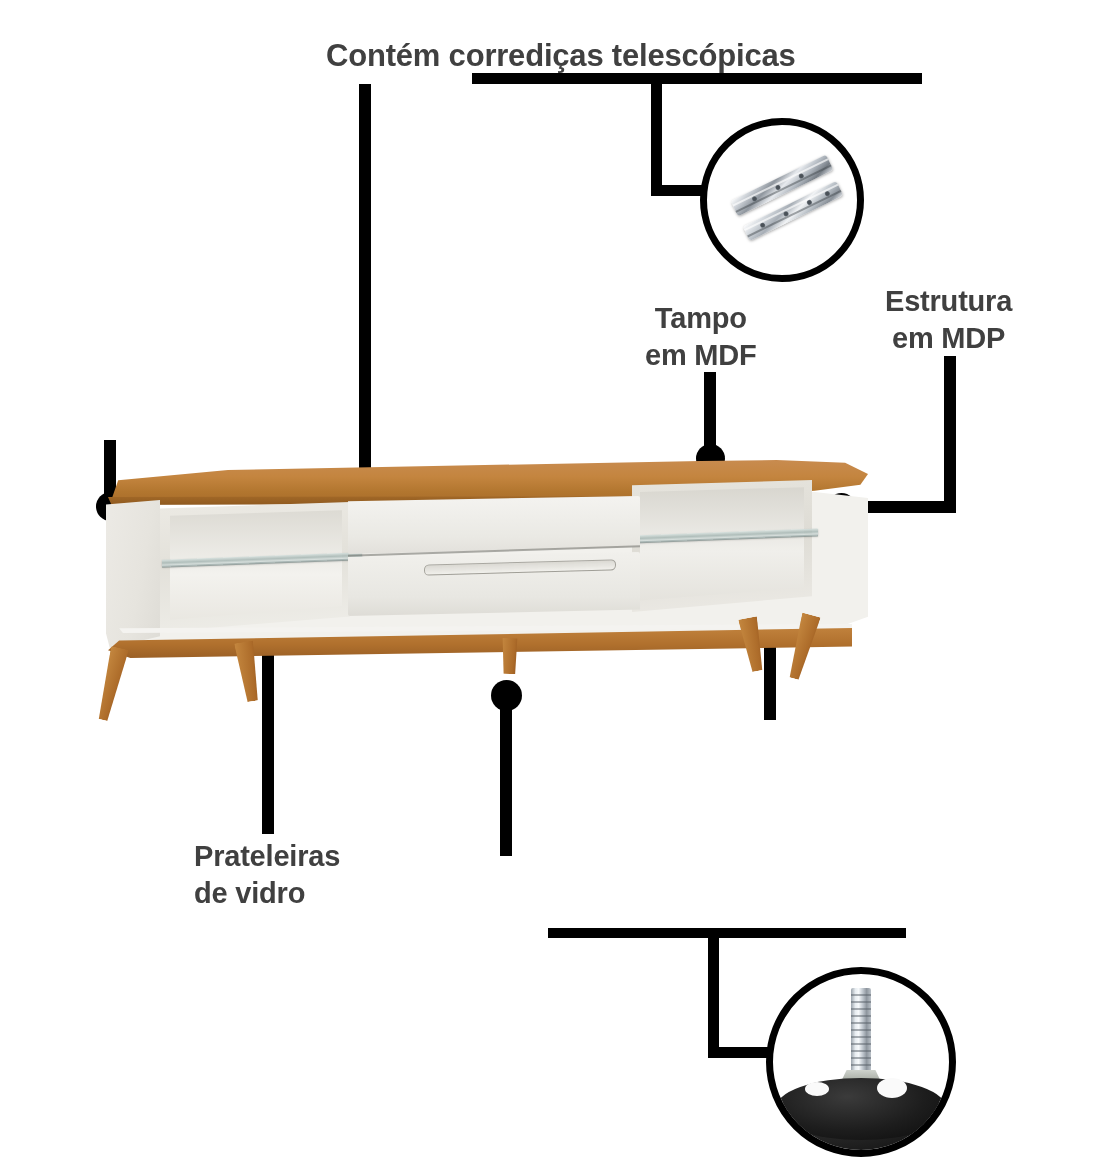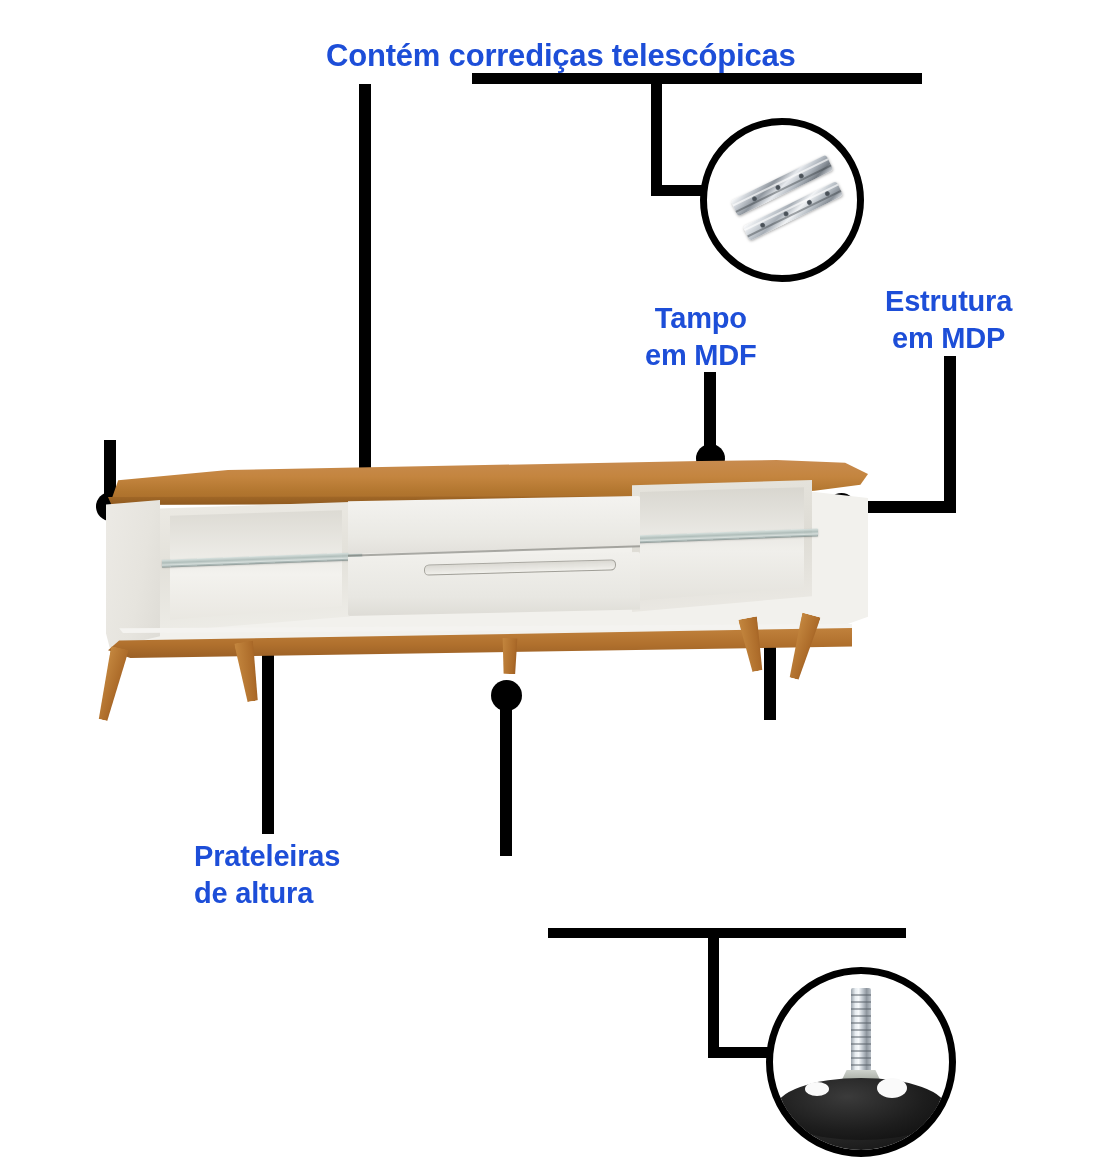--- a/index.html
+++ b/index.html
@@ -6,21 +6,21 @@
   html,body{margin:0;padding:0;background:#ffffff;}
   body{
     width:1100px;height:1157px;position:relative;overflow:hidden;
     font-family:"Liberation Sans","DejaVu Sans",sans-serif;
     -webkit-font-smoothing:antialiased;
   }
   .stage{position:absolute;left:0;top:0;width:1100px;height:1157px;}
 
   
   .label{
-    position:absolute;color:#1d4ed8;font-weight:bold;line-height:1.14;
+    position:absolute;color:#404040;font-weight:bold;line-height:1.14;
     white-space:pre-line;letter-spacing:-0.2px;
   }
 
   
   .bar{position:absolute;background:#000;}
   .dot{position:absolute;background:#000;border-radius:50%;}
 
   
   .inset{
     position:absolute;border-radius:50%;background:#fff;
@@ -195,21 +195,21 @@
   <div class="bar" style="left:472px;top:73px;width:450px;height:11px;"></div>
 
 
   <div class="label" style="left:885px;top:283px;font-size:29px;line-height:1.27;text-align:center;">Estrutura
 em MDP</div>
 
   <div class="label" style="left:645px;top:300px;font-size:29px;line-height:1.27;text-align:center;">Tampo
 em MDF</div>
 
   <div class="label" style="left:194px;top:838px;font-size:29px;line-height:1.27;">Prateleiras
-de altura</div>
+de vidro</div>
 
 
   <div class="bar" style="left:548px;top:928px;width:358px;height:10px;"></div>
 
 
   <div class="bar" style="left:651px;top:84px;width:11px;height:112px;"></div>
   <div class="bar" style="left:651px;top:185px;width:62px;height:11px;"></div>
 
   <div class="bar" style="left:359px;top:84px;width:12px;height:452px;"></div>
   <div class="dot" style="left:352px;top:522px;width:27px;height:27px;"></div>

